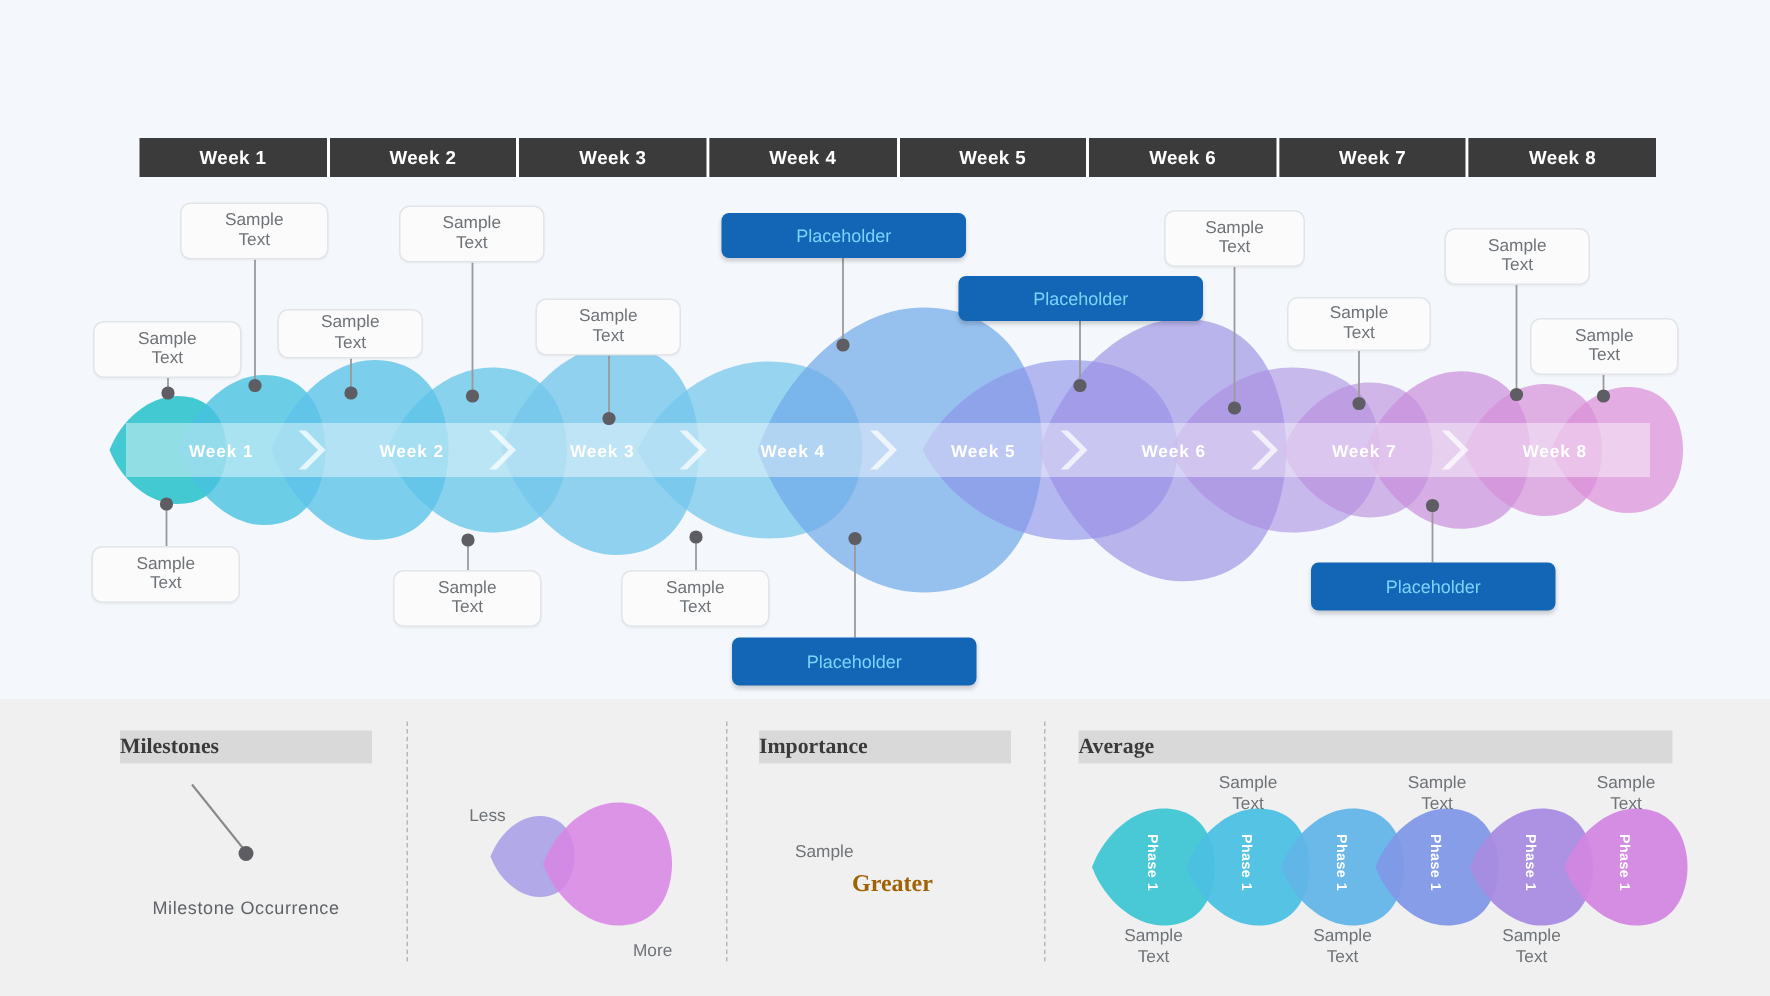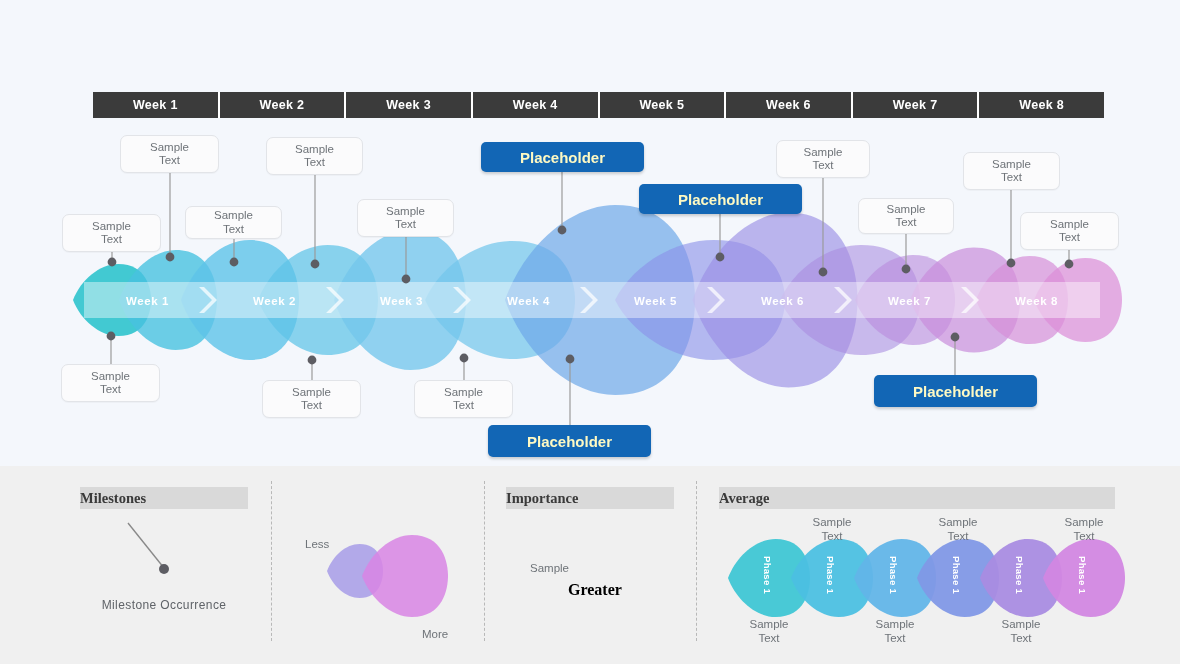--- a/index.html
+++ b/index.html
@@ -56,22 +56,22 @@
     line-height: 13.5px;
     text-align: center;
     display: flex; align-items: center; justify-content: center;
     box-shadow: 0 1px 1px rgba(0,0,0,.03);
     white-space: pre-line;
   }
   .ph-box {
     position: absolute;
     background: #1266b5;
     border-radius: 5px;
-    color: #fef9c3;
-    font-size: 15px; font-weight: bold;
+    color: #7dd3fc;
+    font-size: 12px; font-weight: normal;
     text-align: center;
     display: flex; align-items: center; justify-content: center;
     box-shadow: 0 2px 3px rgba(0,0,0,.18);
     white-space: nowrap;
   }
 
   
   .legend-sep {
     position: absolute; width: 0; border-left: 1px dashed #b8b8b8;
   }
@@ -81,21 +81,21 @@
     padding-left: 0;
     font-family: "Liberation Serif", serif;
     font-size: 14.5px; font-weight: bold; color: #3a3a3a;
   }
   .legend-txt {
     position: absolute; color: #6e7378; font-size: 11.5px;
     white-space: pre-line; text-align: center; line-height: 13.5px;
   }
   .legend-txt.big {
     font-family: "Liberation Serif", serif;
-    font-size: 16px; font-weight: bold; color: #000000;
+    font-size: 16px; font-weight: bold; color: #a16207;
   }
   .legend-txt.occ {
     font-size: 12px; color: #5f6368; letter-spacing: .4px;
   }
   #legend-svg { position: absolute; left: 0; top: 466px; width: 1180px; height: 198px; }
   .phase-label {
     position: absolute;
     color: #ffffff; font-size: 9.5px; font-weight: bold;
     transform: rotate(90deg); transform-origin: left top;
     white-space: nowrap; letter-spacing: .3px;
@@ -231,21 +231,21 @@
   <div class="legend-sep" style="left:271px;top:481px;height:160px;"></div>
   <div class="legend-sep" style="left:484px;top:481px;height:160px;"></div>
   <div class="legend-sep" style="left:696px;top:481px;height:160px;"></div>
 
   <div class="legend-hdr" style="left:80px;top:487px;width:168px;height:22px;">Milestones</div>
   <div class="legend-hdr" style="left:506px;top:487px;width:168px;height:22px;">Importance</div>
   <div class="legend-hdr" style="left:719px;top:487px;width:396px;height:22px;">Average</div>
 
   <div class="legend-txt occ" style="left:80px;top:599px;width:168px;">Milestone Occurrence</div>
 
-  <div class="legend-txt" style="left:305px;top:538px;width:40px;text-align:left;">Less</div>
+  <div class="legend-txt" style="left:305px;top:538px;width:40px;text-align:center;">Less</div>
   <div class="legend-txt" style="left:422px;top:616px;width:44px;text-align:left;margin-top:12px;">More</div>
 
   <div class="legend-txt" style="left:530px;top:562px;width:60px;text-align:left;">Sample</div>
   <div class="legend-txt big" style="left:568px;top:583px;width:80px;text-align:left;">Greater</div>
 
   <svg id="legend-svg" viewBox="0 0 1180 198">
     <g id="lg-milestone">
         <line x1="128" y1="57" x2="164" y2="102" stroke="#8a8a8a" stroke-width="1.4"></line>
         <circle cx="164" cy="103" r="5" fill="#5d5d63"></circle>
       </g>

